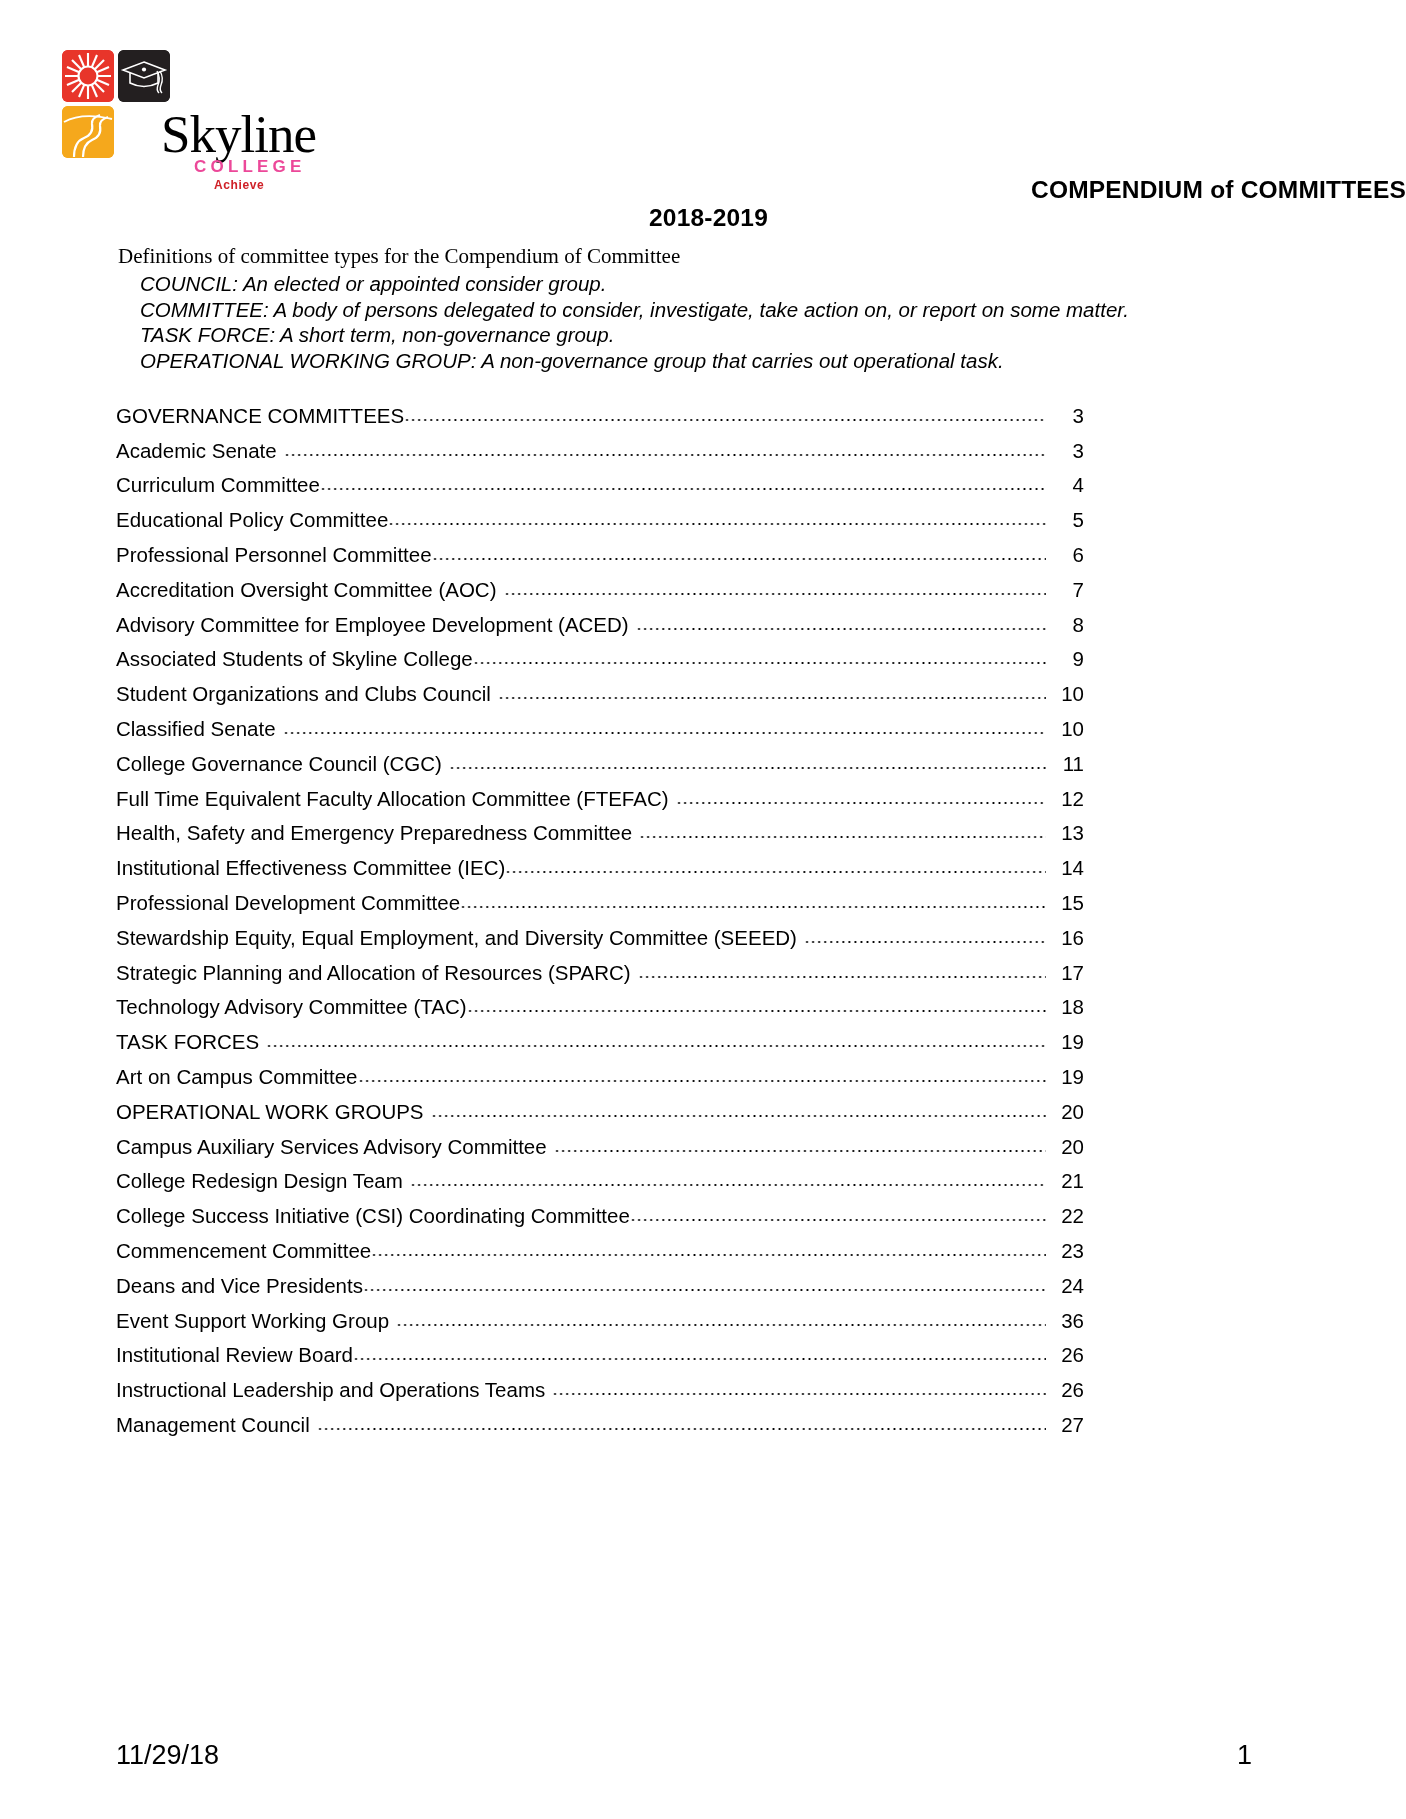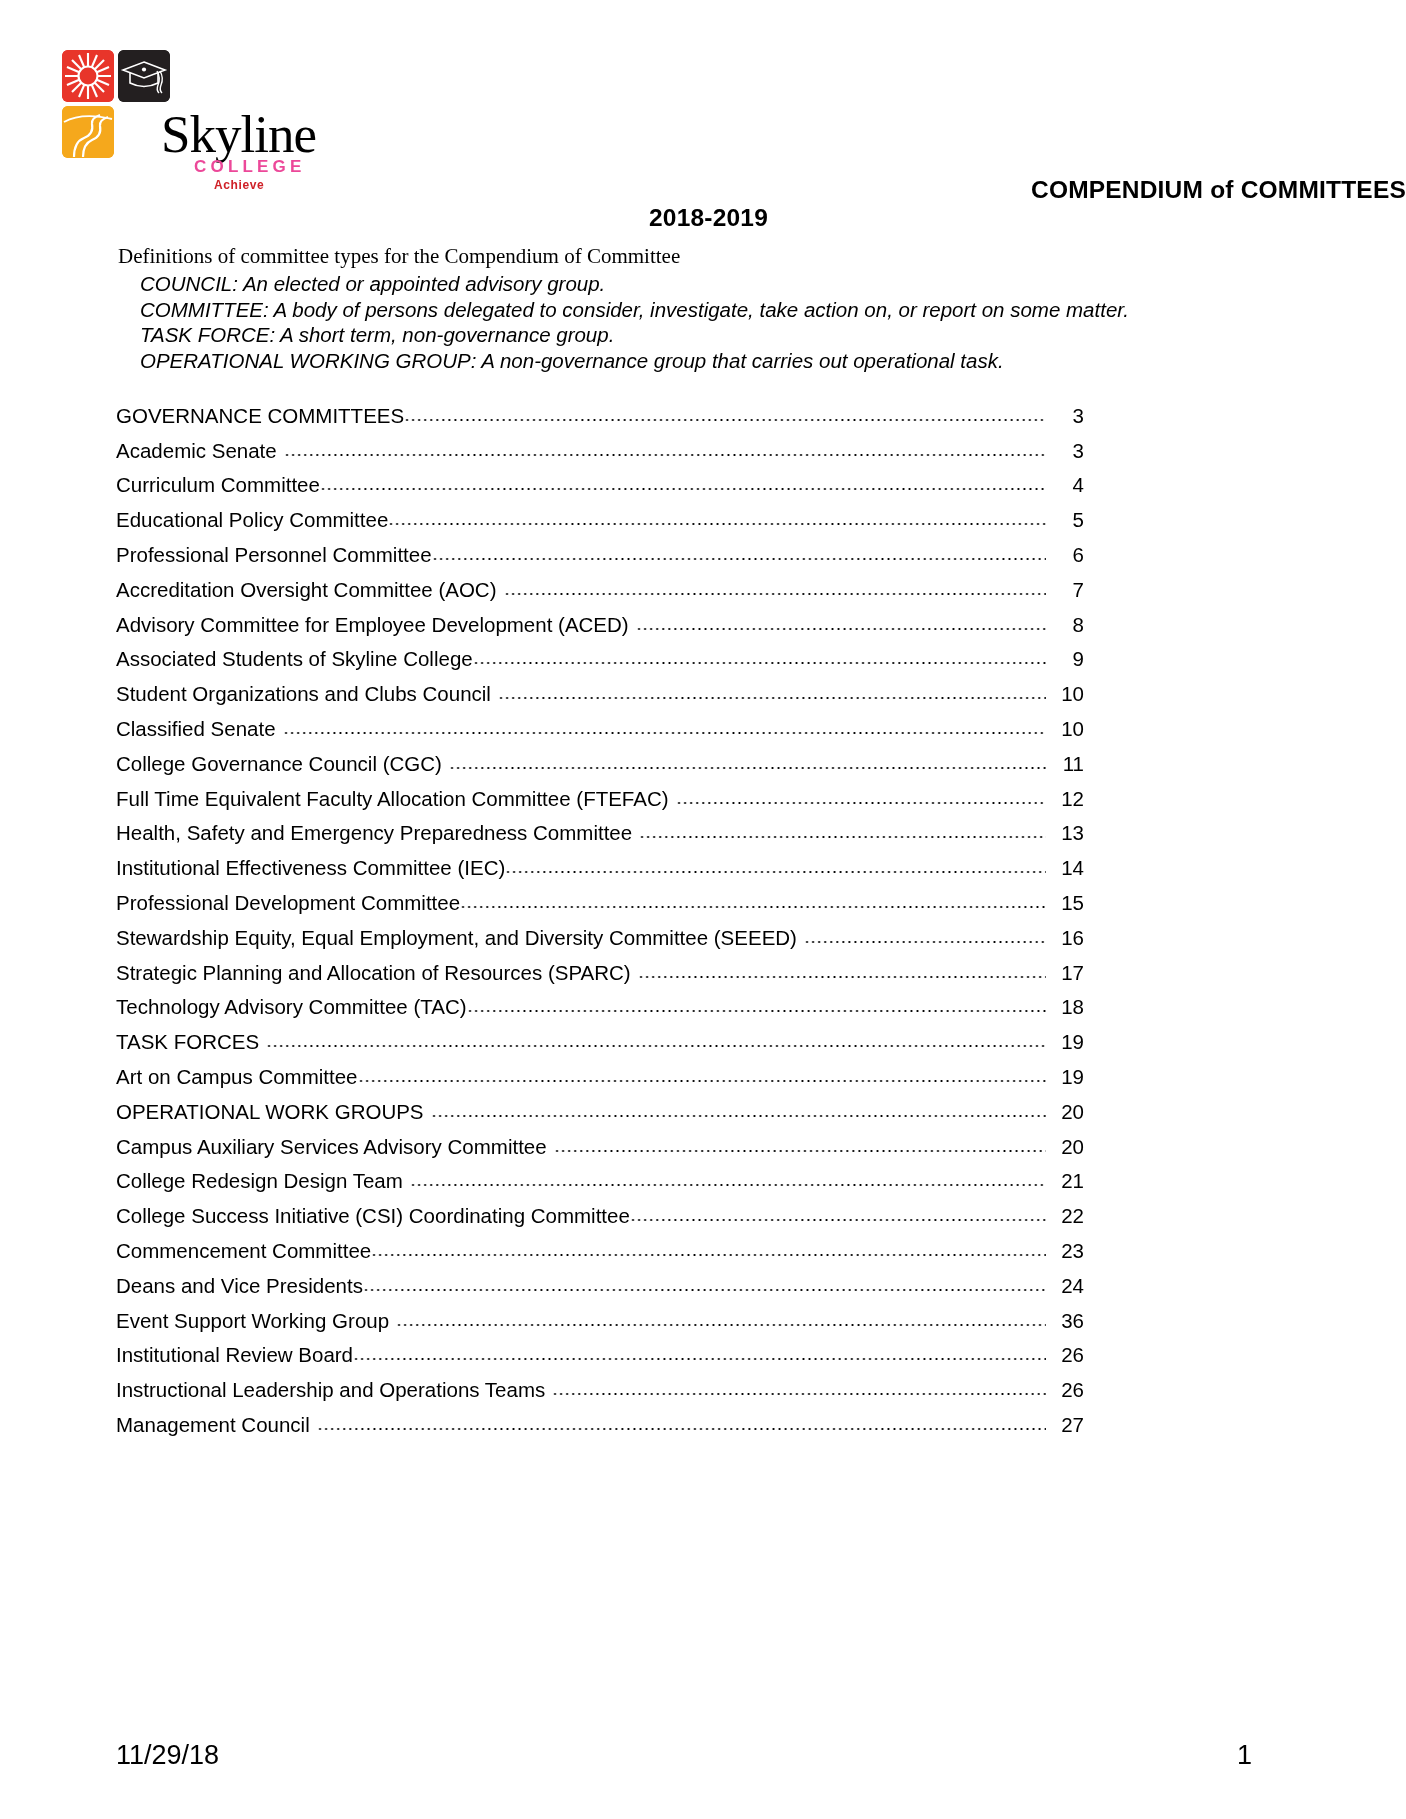--- a/index.html
+++ b/index.html
@@ -244,21 +244,21 @@
     <div class="logo-wordmark">Skyline</div>
     <div class="logo-college">COLLEGE</div>
     <div class="logo-achieve">Achieve</div>
   </div>
 
   <div class="doc-title">COMPENDIUM of COMMITTEES</div>
   <div class="doc-subtitle">2018-2019</div>
 
   <div class="definitions">
     <p class="def-lead">Definitions of committee types for the Compendium of Committee</p>
-    <p class="def-item">COUNCIL: An elected or appointed advisory group.</p>
+    <p class="def-item">COUNCIL: An elected or appointed consider group.</p>
     <p class="def-item">COMMITTEE: A body of persons delegated to consider, investigate, take action on, or report  on some matter.</p>
     <p class="def-item">TASK FORCE: A short term, non-governance group.</p>
     <p class="def-item">OPERATIONAL WORKING GROUP: A non-governance group that carries out operational task.</p>
   </div>
 
   <div class="toc" id="toc-root">
       <div class="toc-row">
         <span class="toc-label">GOVERNANCE COMMITTEES</span>
         <span class="toc-gap-pre"></span>
         <span class="toc-dots"></span>

